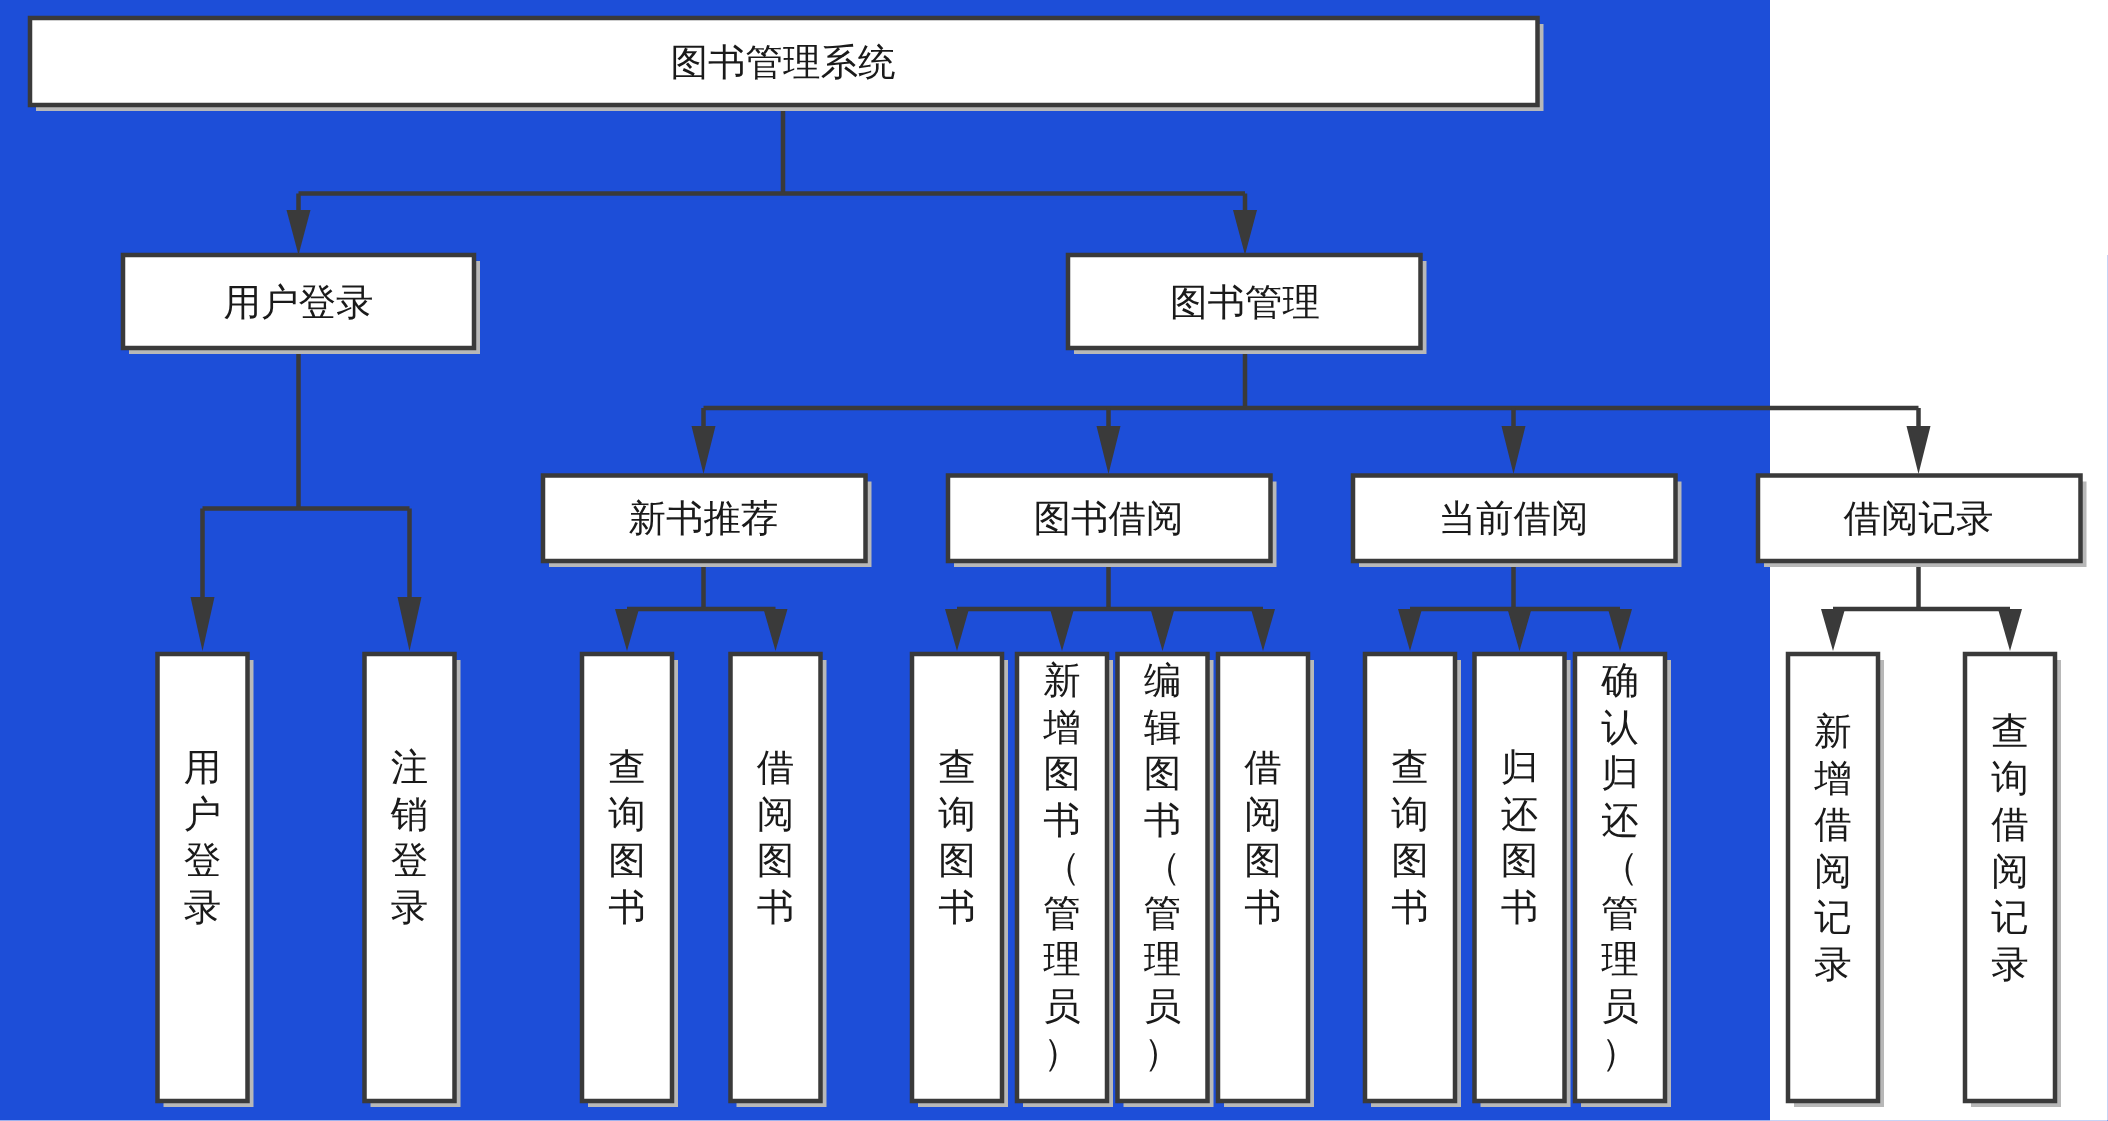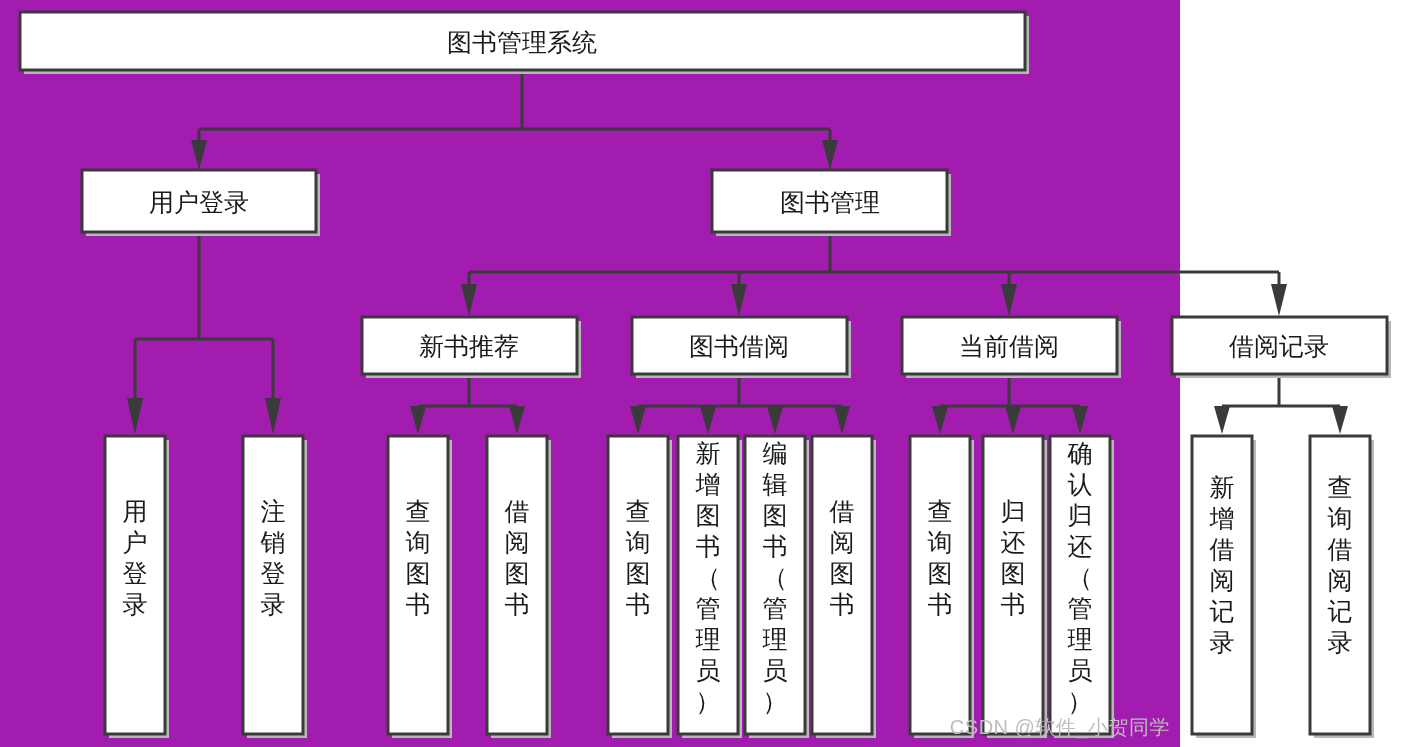--- a/index.html
+++ b/index.html
@@ -10,21 +10,21 @@
   body {
     width: 1405px;
     height: 747px;
     font-family: "Liberation Sans", sans-serif;
     overflow: hidden;
   }
   #diagram-root {
     position: relative;
     width: 1180px;
     height: 747px;
-    background: #a21caf;
+    background: #1d4ed8;
   }
   svg.flow {
     position: absolute;
     top: 0;
     left: 0;
     width: 1405px;
     height: 747px;
     display: block;
   }
   .node-rect {
@@ -260,15 +260,14 @@
     </g>
 
     <g>
       <rect class="node-shadow" x="1314" y="440" width="60" height="298"></rect>
       <rect class="node-rect" x="1310" y="436" width="60" height="298"></rect>
       <text class="node-label-vert vtext" x="1340" y="496"><tspan x="1340" dy="0">查</tspan><tspan x="1340" dy="31">询</tspan><tspan x="1340" dy="31">借</tspan><tspan x="1340" dy="31">阅</tspan><tspan x="1340" dy="31">记</tspan><tspan x="1340" dy="31">录</tspan></text>
     </g>
 
   </svg>
 
-  <div class="watermark">CSDN @软件_小贺同学</div>
 
 </div>
 
 </body></html>

